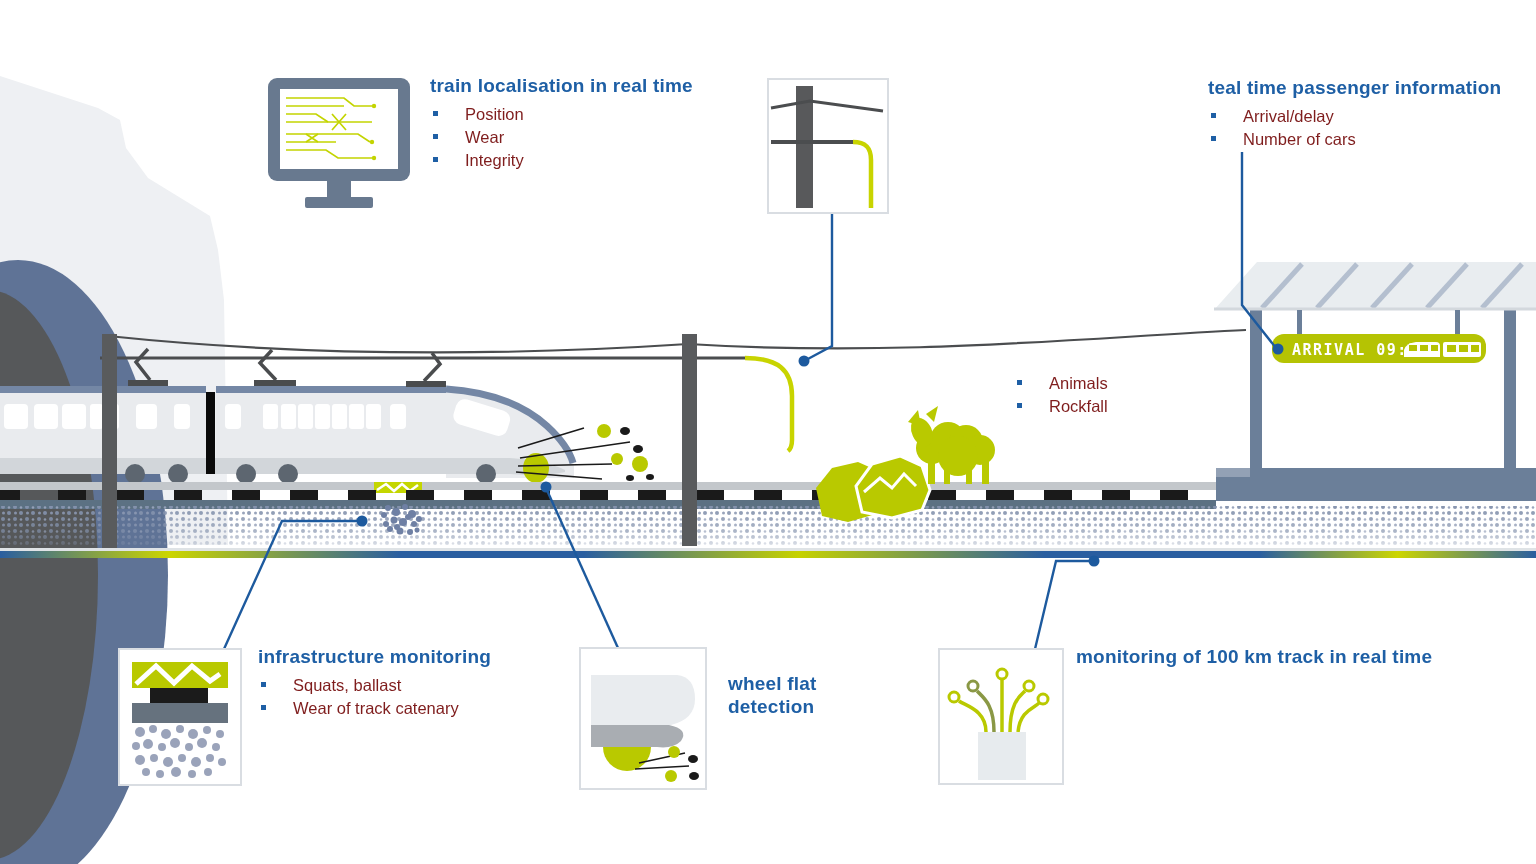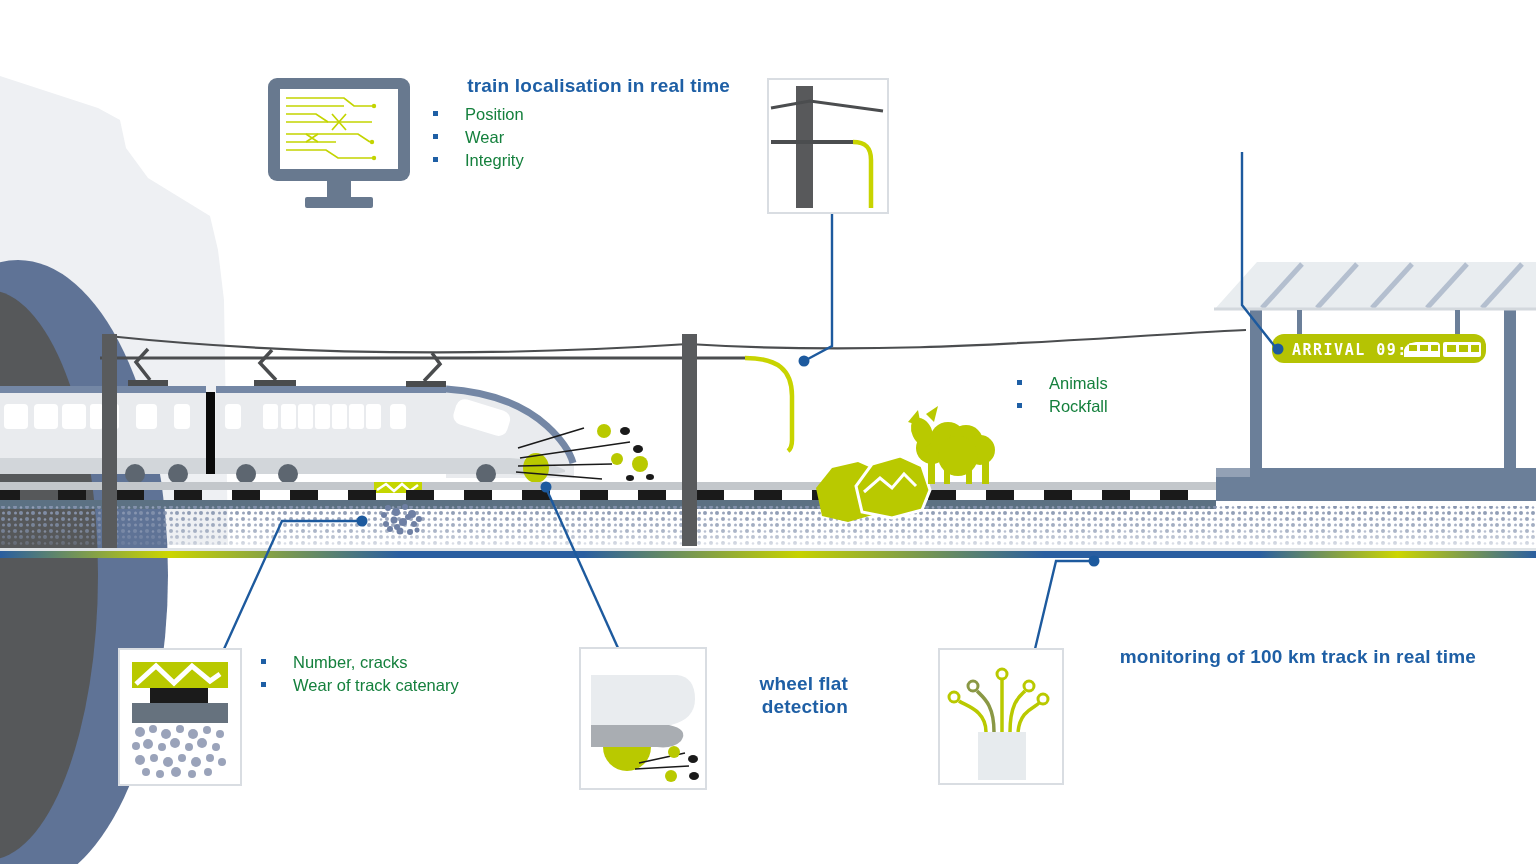--- a/index.html
+++ b/index.html
@@ -1,21 +1,21 @@
 <!DOCTYPE html>
 <html><head>
 <meta charset="utf-8">
 <style>
   html,body{margin:0;padding:0;background:#fff;}
   .stage{position:relative;width:1536px;height:864px;background:#ffffff;overflow:hidden;
          font-family:"Liberation Sans",sans-serif;}
   .scene{position:absolute;left:0;top:0;}
   .callout{position:absolute;color:#1e5fa5;}
-  .callout h3{margin:0;font-size:19px;line-height:23px;font-weight:bold;letter-spacing:.2px;text-align:right;}
-  .bullets{list-style:none;margin:9px 0 0 0;padding:0;font-size:16.5px;color:#15803d;}
+  .callout h3{margin:0;font-size:19px;line-height:23px;font-weight:bold;letter-spacing:.2px;}
+  .bullets{list-style:none;margin:9px 0 0 0;padding:0;font-size:16.5px;color:#7f1d1d;}
   .bullets li{display:flex;align-items:flex-start;line-height:17px;margin-bottom:6px;}
   .sq{flex:none;width:5px;height:5px;background:#1e5fa5;margin:5px 27px 0 3px;display:inline-block;}
   .iconbox{position:absolute;background:#fff;border:2px solid #d9dde2;box-sizing:border-box;}
 </style>
 </head>
 <body>
 
 <div class="stage">
 
   <svg class="scene" width="1536" height="864" viewBox="0 0 1536 864">
@@ -373,39 +373,53 @@
           <span>Wear</span>
         </li>
       <li>
           <span class="sq"></span>
           <span>Integrity</span>
         </li>
     </ul>
   </div>
 
 
+  <div class="callout" style="left:1208px;top:76px;width:310px">
+    <h3>teal time passenger information</h3>
+    <ul class="bullets">
+      <li>
+          <span class="sq"></span>
+          <span>Arrival/delay</span>
+        </li>
+      <li>
+          <span class="sq"></span>
+          <span>Number of cars</span>
+        </li>
+    </ul>
+  </div>
 
   <div class="callout" style="left:1014px;top:366px;width:240px">
     <ul class="bullets">
       <li>
           <span class="sq"></span>
           <span>Animals</span>
         </li>
       <li>
           <span class="sq"></span>
           <span>Rockfall</span>
         </li>
     </ul>
   </div>
 
   <div class="callout" style="left:258px;top:645px;width:280px">
+    <h3>infrastructure monitoring</h3>
     <ul class="bullets">
       <li>
           <span class="sq"></span>
-          <span>Number, cracks</span>
+          <span>Squats, ballast</span>
         </li>
       <li>
           <span class="sq"></span>
           <span>Wear of track catenary</span>
         </li>
     </ul>
   </div>
 
   <div class="callout" style="left:728px;top:672px;width:120px">
     <h3>wheel flat detection</h3>

